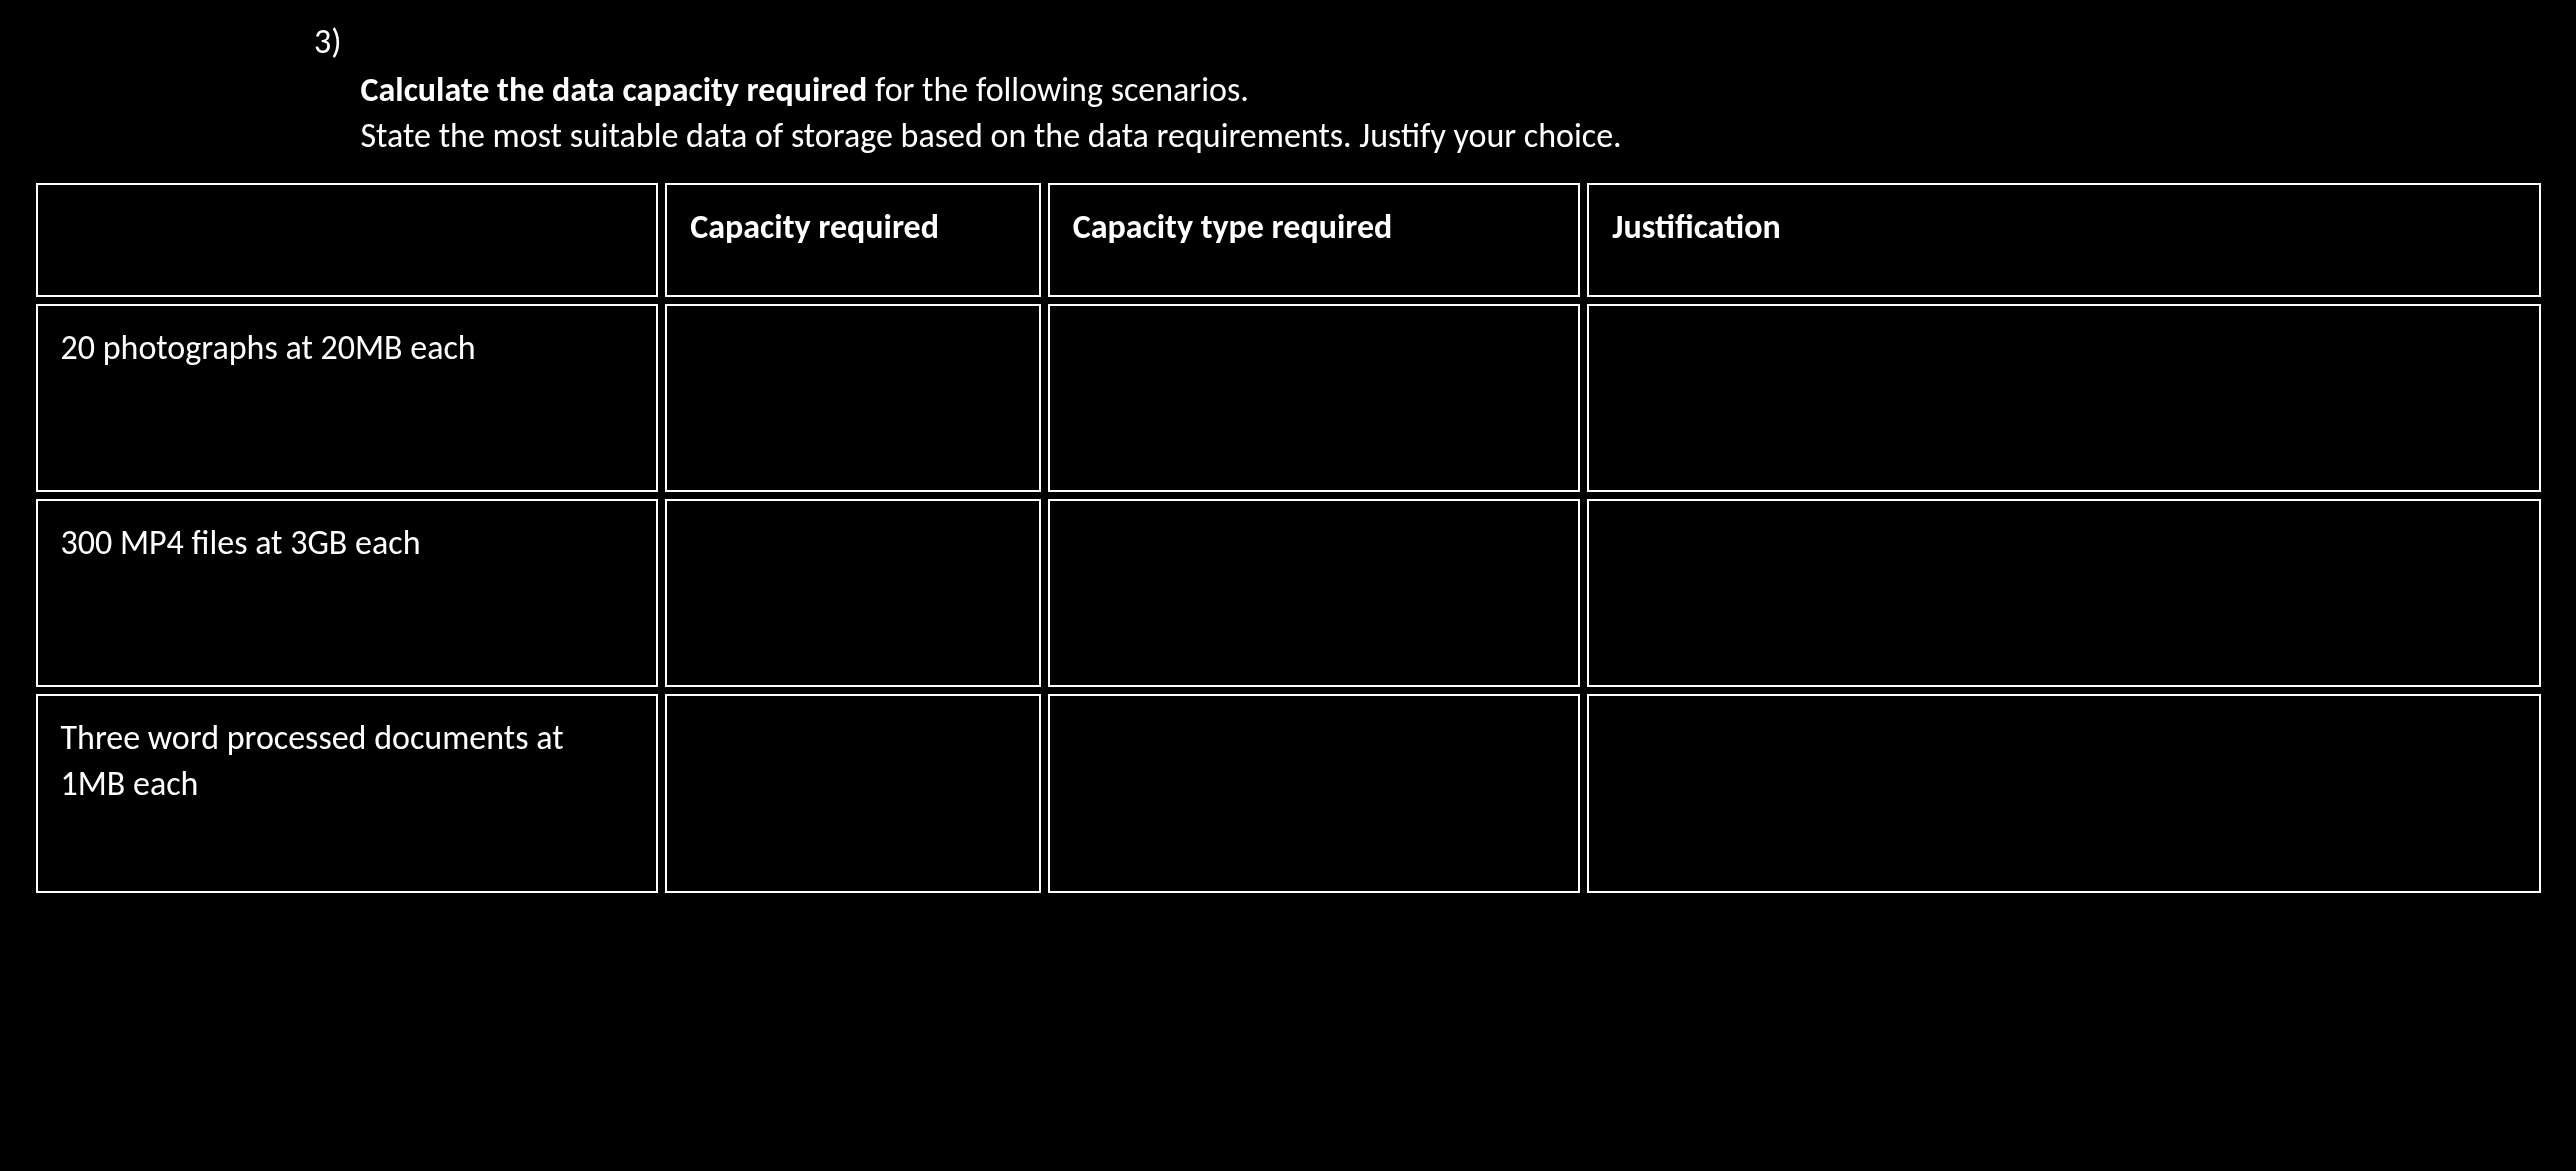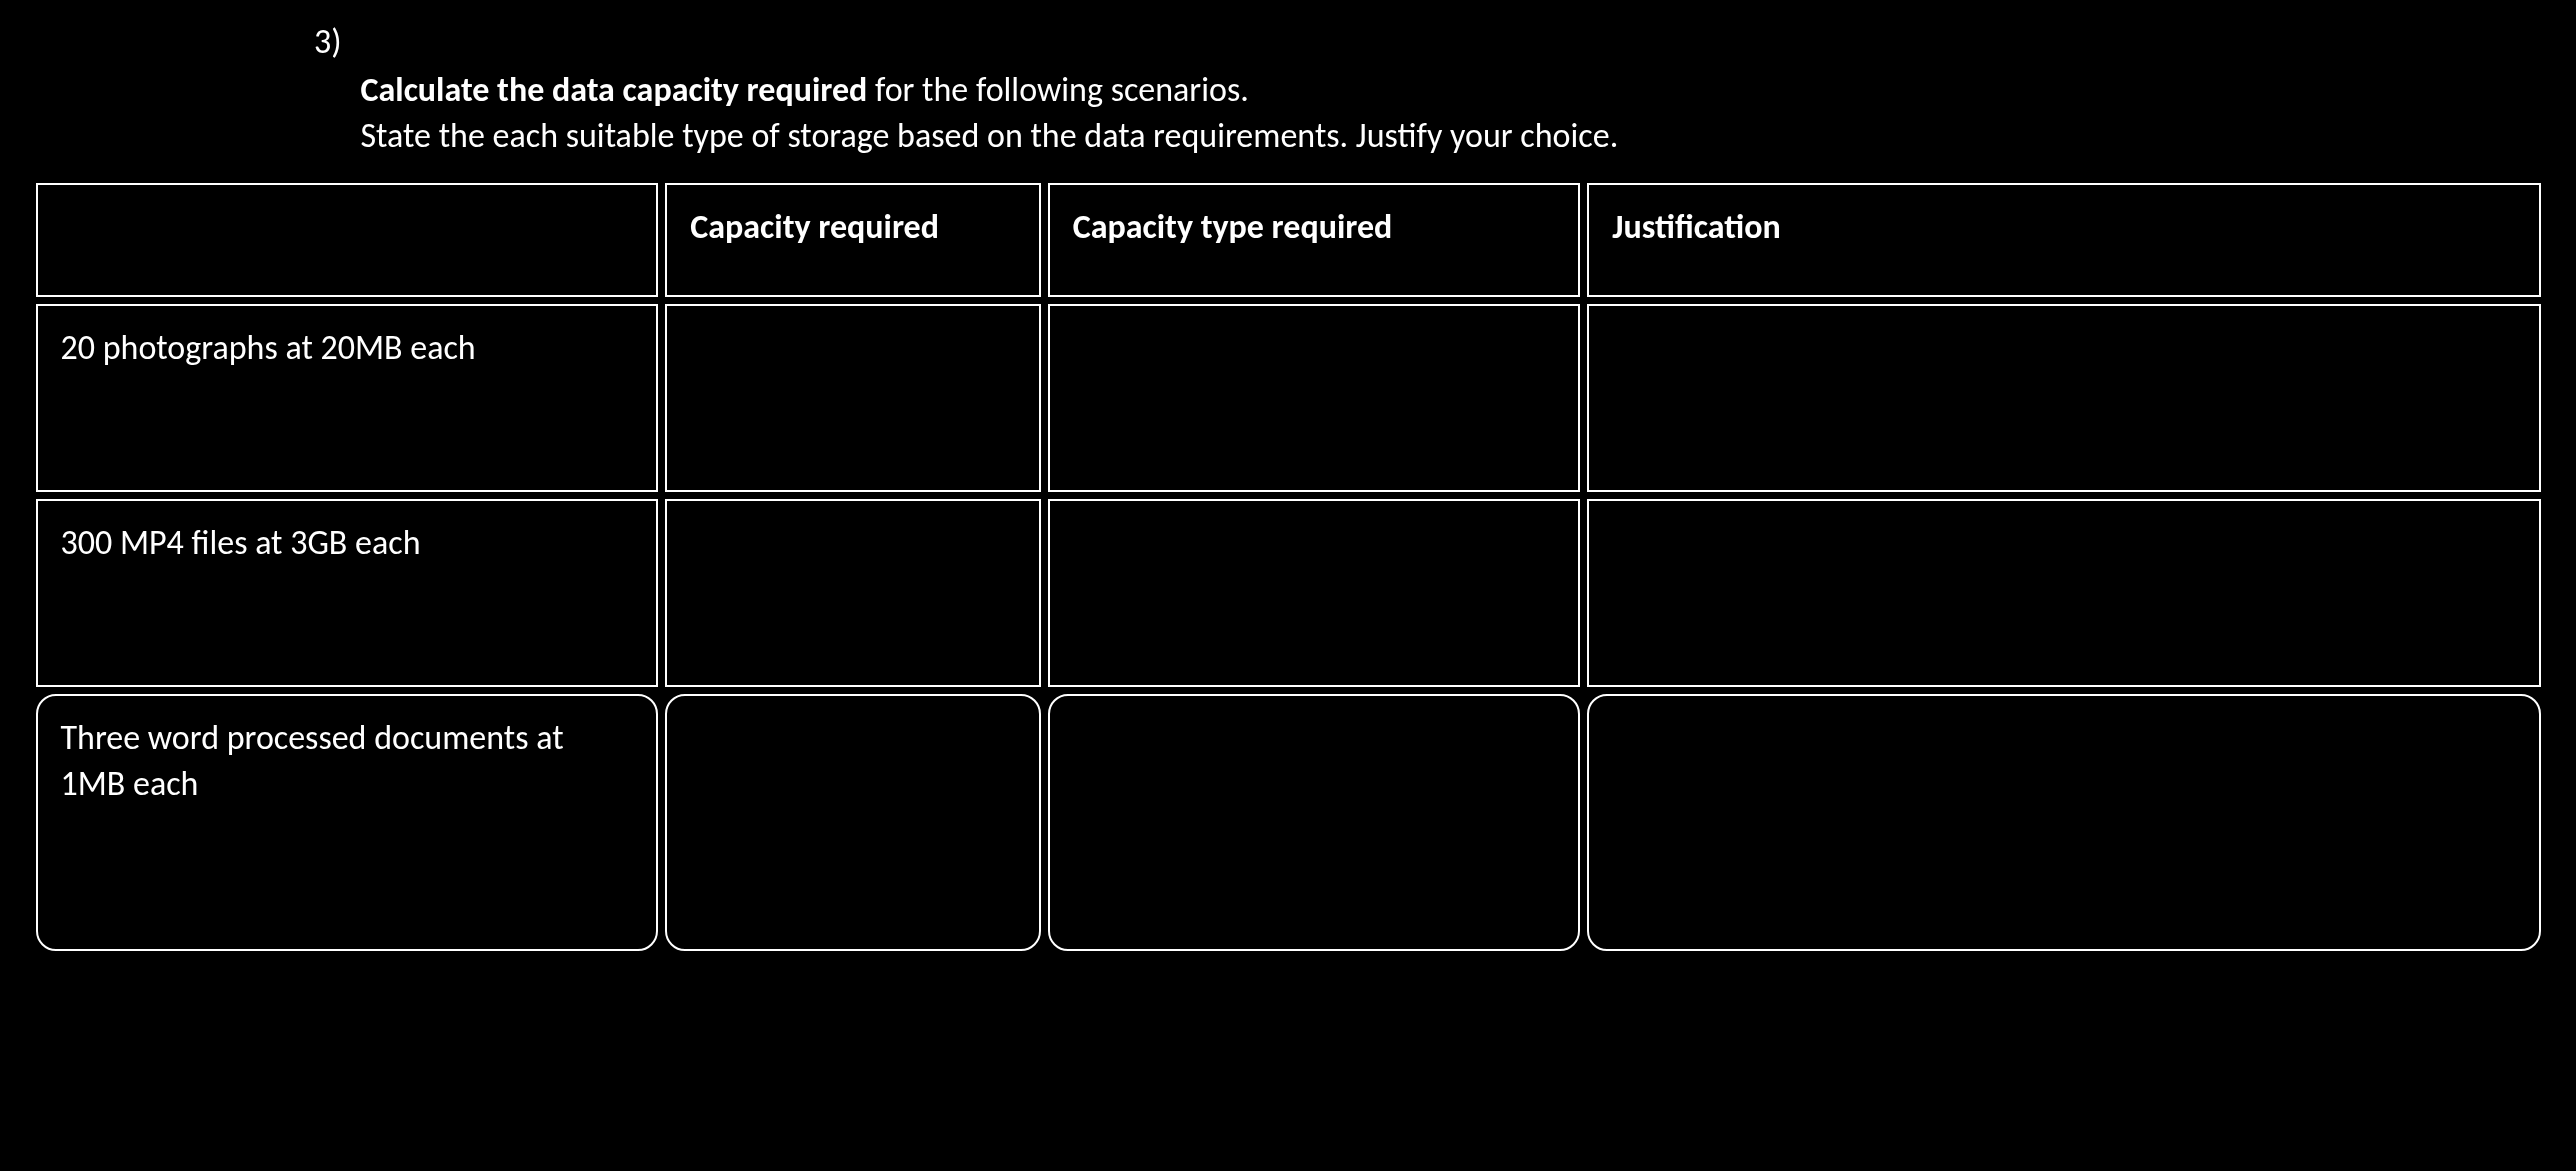--- a/index.html
+++ b/index.html
@@ -50,33 +50,33 @@
       vertical-align: top;
       text-align: left;
       font-weight: 400;
       height: 188px;
     }
     th {
       font-weight: 700;
       height: 114px;
     }
     th.blank {  }
-    tr.last td { height: 257px; border-radius: 20px; }
+    tr.last td { height: 199px; }
   </style>
 </head>
 <body>
 
 <div class="page">
 
   <div class="question">
     <div class="q-num">3)</div>
     <div class="q-body">
       <span class="bold">Calculate the data capacity required</span><span> for the following scenarios.</span>
       <br>
-      <span>State the each suitable type of storage based on the data requirements. Justify your choice.</span>
+      <span>State the most suitable data of storage based on the data requirements. Justify your choice.</span>
     </div>
   </div>
 
   <table>
     <colgroup>
       <col class="c-scenario">
       <col class="c-capacity">
       <col class="c-storage">
       <col class="c-justify">
     </colgroup>

